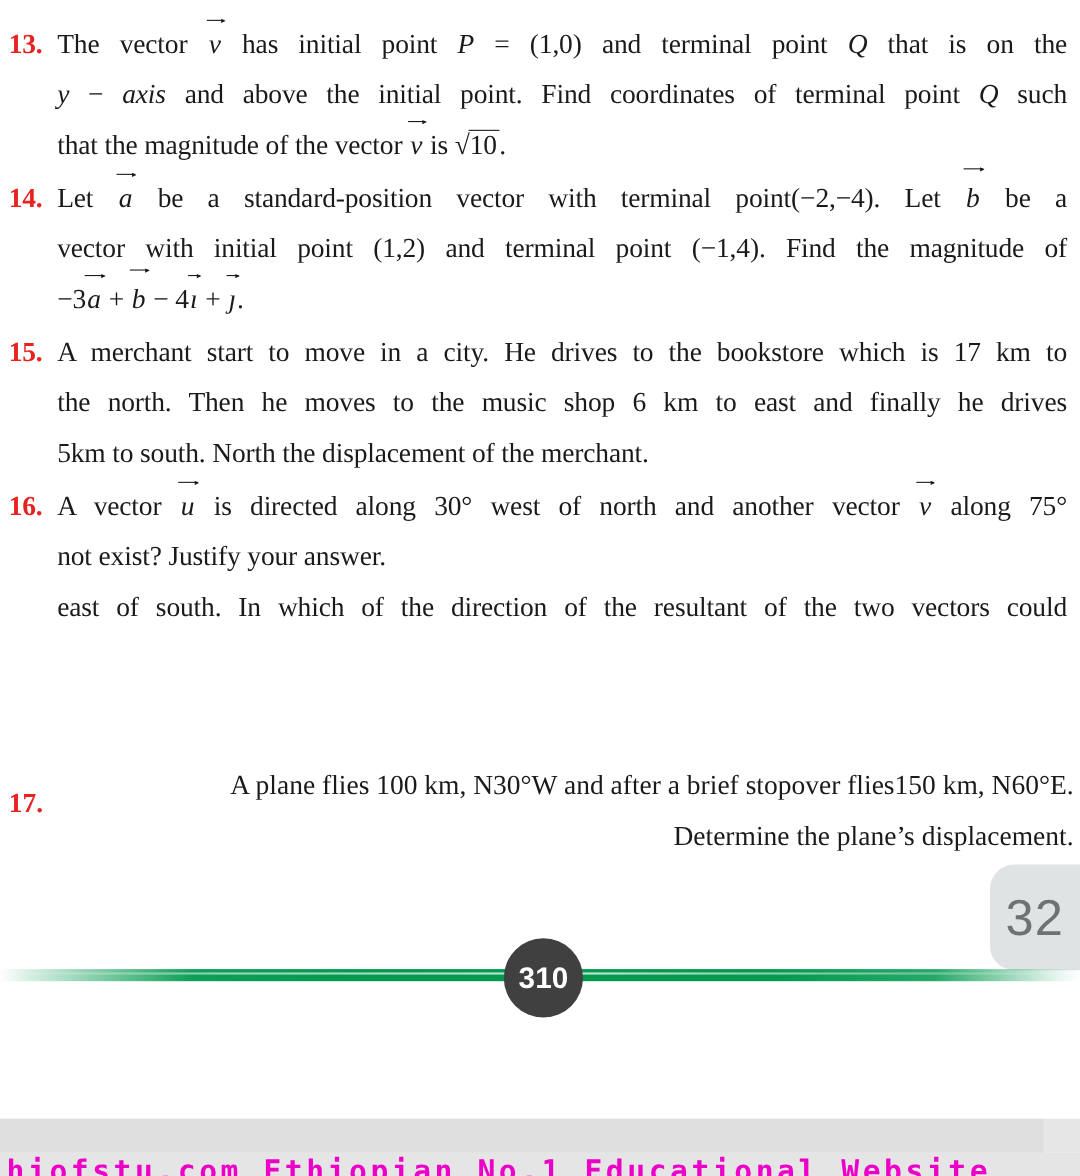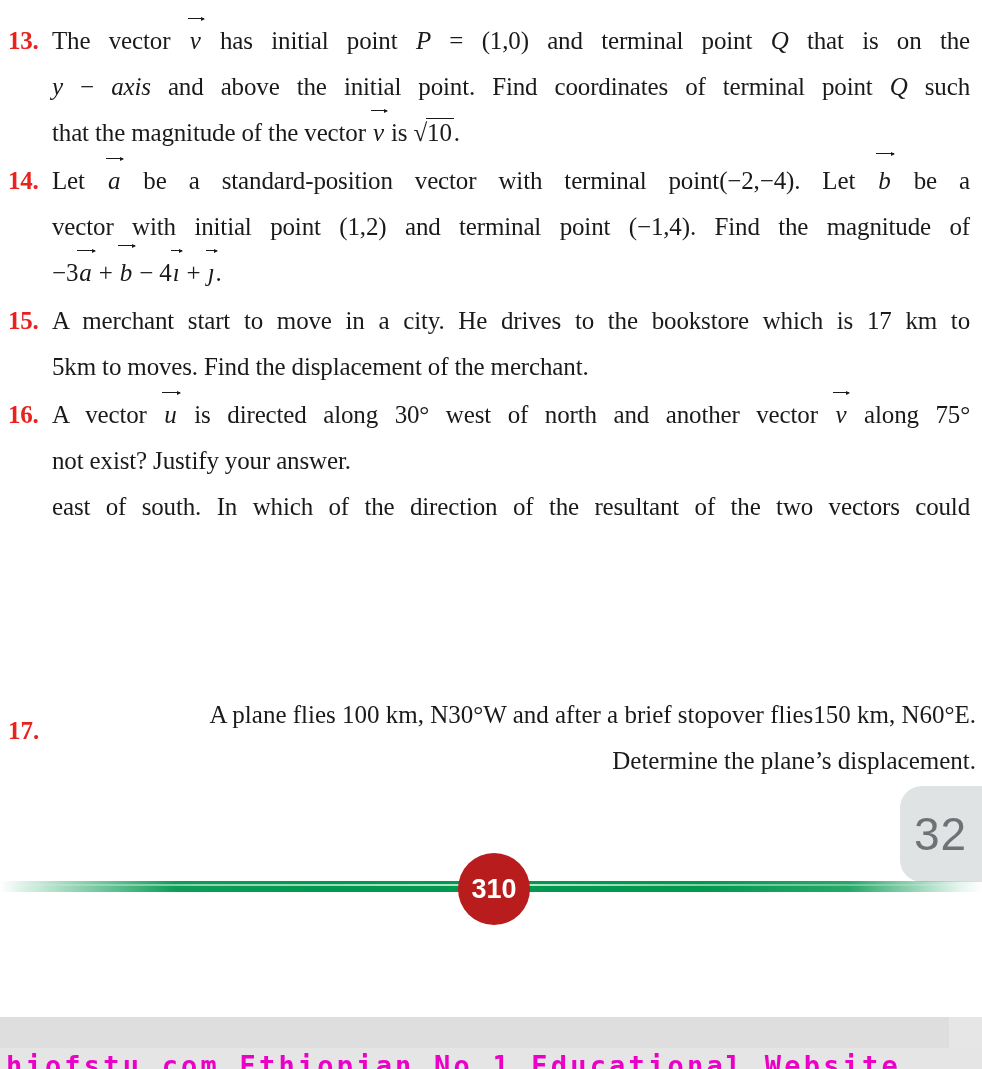--- a/index.html
+++ b/index.html
@@ -217,21 +217,21 @@
         rgba(255,255,255,0) 982px);
   }
 
   .page-badge {
     position: absolute;
     left: 458px;
     top: 853px;
     width: 72px;
     height: 72px;
     border-radius: 50%;
-    background: #b91c1c;
+    background: #404040;
     display: flex;
     align-items: center;
     justify-content: center;
   }
   .page-badge span {
     font-family: "Liberation Sans", "DejaVu Sans", sans-serif;
     font-weight: bold;
     font-size: 27px;
     color: #ffffff;
     line-height: 1;
@@ -300,21 +300,22 @@
         <span class="line just"><span>Let </span><span class="vec">a</span><span> be a standard-position vector with terminal point(−2,−4). Let </span><span class="vec tall">b</span><span> be a</span></span>
         <span class="line just">vector with initial point (1,2) and terminal point (−1,4). Find the magnitude of</span>
         <span class="line"><span>−3</span><span class="vec">a</span><span> + </span><span class="vec tall">b</span><span> − 4</span><span class="vec">ı</span><span> + </span><span class="vec">ȷ</span><span>.</span></span>
       </div>
     </div>
 
     <div class="q">
       <span class="qnum">15.</span>
       <div class="qbody">
         <span class="line just">A merchant start to move in a city. He drives to the bookstore which is 17 km to</span>
-        <span class="line">5km to moves. Find the displacement of the merchant.</span>
+        <span class="line just">the north. Then he moves to the music shop 6 km to east and finally he drives</span>
+        <span class="line">5km to south. North the displacement of the merchant.</span>
       </div>
     </div>
 
     <div class="q">
       <span class="qnum">16.</span>
       <div class="qbody">
         <span class="line just"><span>A vector </span><span class="vec">u</span><span> is directed along 30° west of north and another vector </span><span class="vec">v</span><span> along 75°</span></span>
         <span class="line">not exist? Justify your answer.</span>
         <span class="line just">east of south. In which of the direction of the resultant of the two vectors could</span>
       </div>

